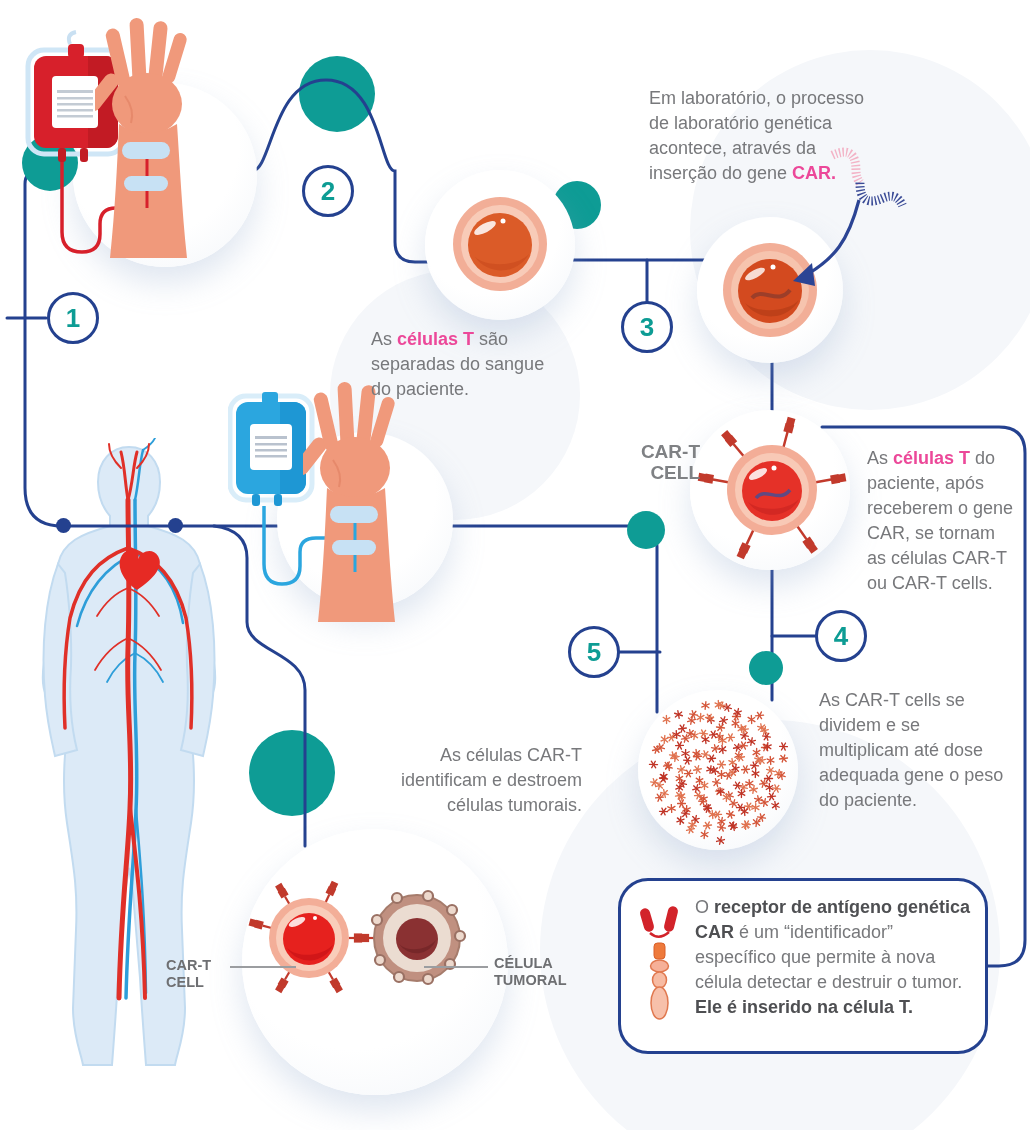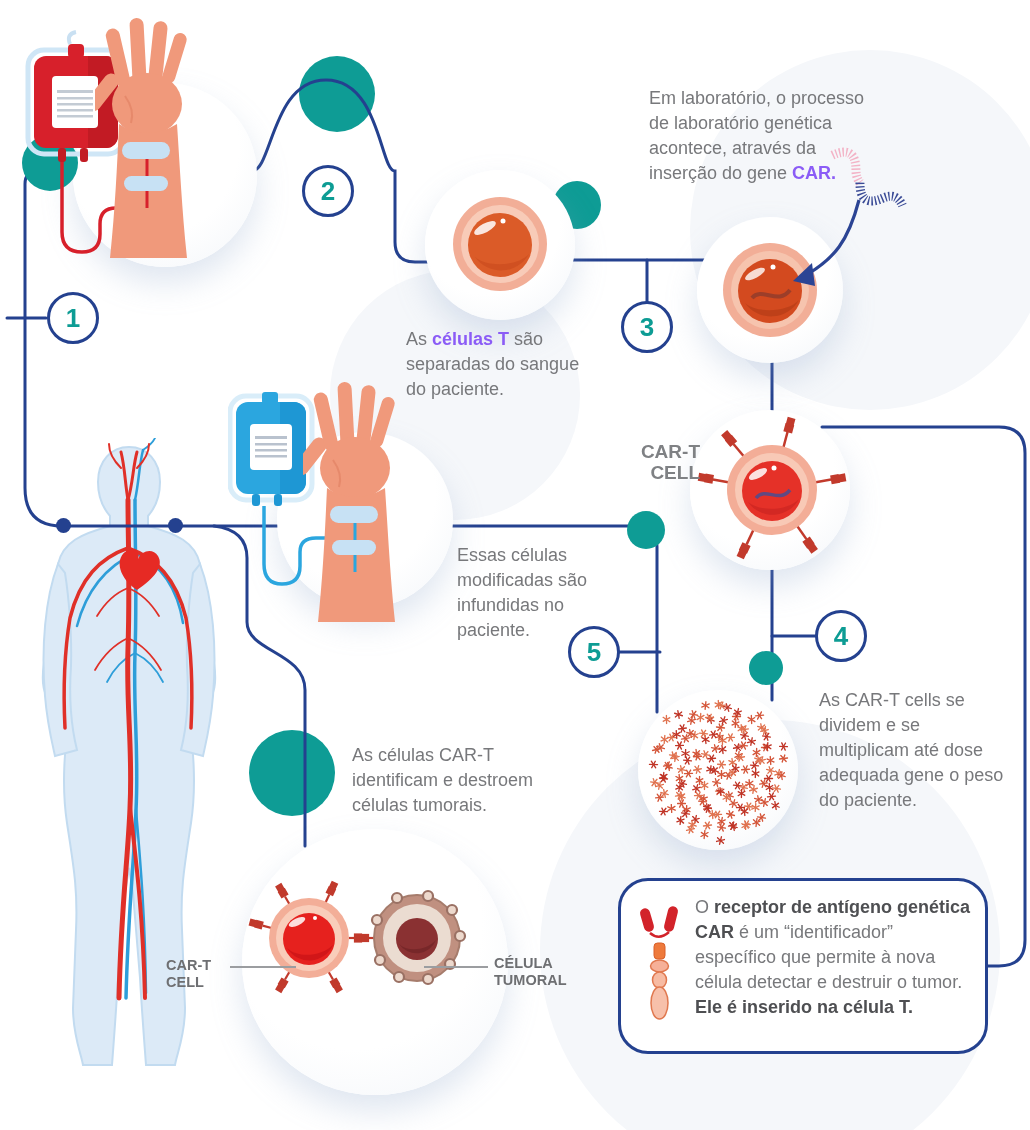--- a/index.html
+++ b/index.html
@@ -9,21 +9,21 @@
   .blob{position:absolute;border-radius:50%;background:#f5f7fa;}
   .teal{position:absolute;border-radius:50%;background:#0e9c95;}
   .navydot{position:absolute;border-radius:50%;background:#24418f;}
   .wcircle{position:absolute;border-radius:50%;
            background:radial-gradient(circle at 42% 35%, #ffffff 55%, #f2f5f9 100%);
            box-shadow:0 16px 32px rgba(140,165,200,0.28);}
   .badge{position:absolute;width:52px;height:52px;border-radius:50%;background:#ffffff;
          border:3px solid #24418f;box-sizing:border-box;display:flex;align-items:center;justify-content:center;
          font-weight:bold;font-size:26px;color:#0d9c94;z-index:40;}
   .txt{position:absolute;font-size:18px;line-height:25px;color:#77787b;z-index:40;}
-  .txt b{color:#8b5cf6;}
+  .txt b{color:#ec4899;}
   .label-bold{position:absolute;font-weight:bold;color:#7f8184;z-index:40;}
   .leader{position:absolute;height:2px;background:#9b9da0;z-index:40;}
   .star{position:absolute;width:9px;height:9px;}
   #infobox{position:absolute;left:618px;top:878px;width:370px;height:176px;border:3px solid #24418f;
            border-radius:30px;background:#ffffff;box-sizing:border-box;z-index:35;
            display:flex;gap:12px;padding:14px 14px 0 16px;}
   #infobox .btxt{font-size:18px;line-height:25px;color:#77787b;width:285px;}
   #infobox .btxt b{color:#4e4f52;}
   svg{display:block;}
 </style>
@@ -1637,43 +1637,43 @@
       <span>3</span>
     </div>
   <div class="badge" style="left:815px;top:610px;">
       <span>4</span>
     </div>
   <div class="badge" style="left:568px;top:626px;">
       <span>5</span>
     </div>
 
 
-  <div class="txt" style="left:406px;top:327px;width:190px;">
+  <div class="txt" style="left:371px;top:327px;width:190px;">
     <span>As </span><b>células T</b><span> são separadas do sangue do paciente.</span>
   </div>
 
   <div class="txt" style="left:649px;top:86px;width:240px;">
     <span>Em laboratório, o processo de laboratório genética acontece, através da inserção do gene </span><b>CAR.</b>
   </div>
 
   <div class="label-bold" style="left:606px;top:441px;width:94px;text-align:right;font-size:19px;line-height:21px;">
     <div>CAR-T</div>
     <div>CELL</div>
   </div>
 
+  <div class="txt" style="left:867px;top:446px;width:152px;">
+    <span>As </span><b>células T</b><span> do paciente, após receberem o gene CAR, se tornam as células CAR-T ou CAR-T cells.</span>
+  </div>
 
   <div class="txt" style="left:819px;top:688px;width:190px;">
     <span>As CAR-T cells se dividem e se multiplicam até dose adequada gene o peso do paciente.</span>
   </div>
 
-  <div class="txt" style="left:457px;top:543px;width:165px;">
-    <span>Essas células modificadas são infundidas no paciente.</span>
-  </div>
-
-  <div class="txt" style="left:352px;top:743px;width:222px;">
+
+  <div class="txt" style="left:360px;top:743px;width:222px;text-align:right;">
     <span>As células CAR-T identificam e destroem células tumorais.</span>
   </div>
 
   <div class="label-bold" style="left:166px;top:957px;width:62px;font-size:14.5px;line-height:17px;color:#6e6f72;">
     <div>CAR-T</div>
     <div>CELL</div>
   </div>
   <div class="leader" style="left:230px;top:966px;width:66px;"></div>
   <div class="label-bold" style="left:494px;top:955px;width:90px;font-size:14.5px;line-height:17px;color:#6e6f72;">
     <div>CÉLULA</div>

